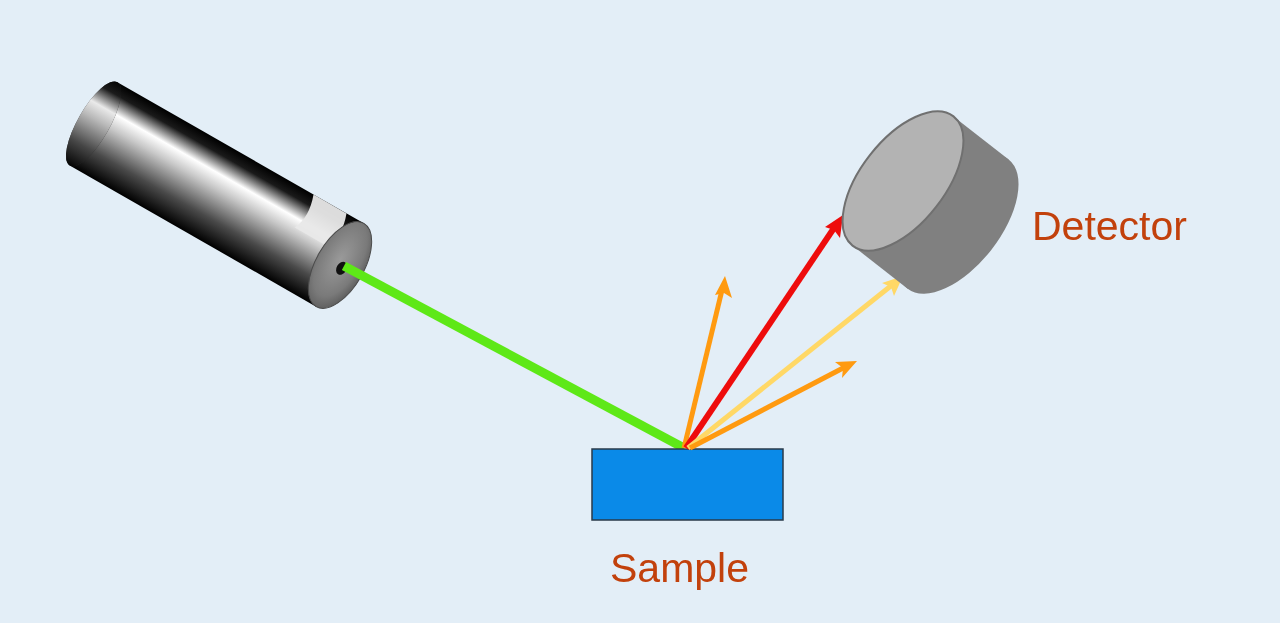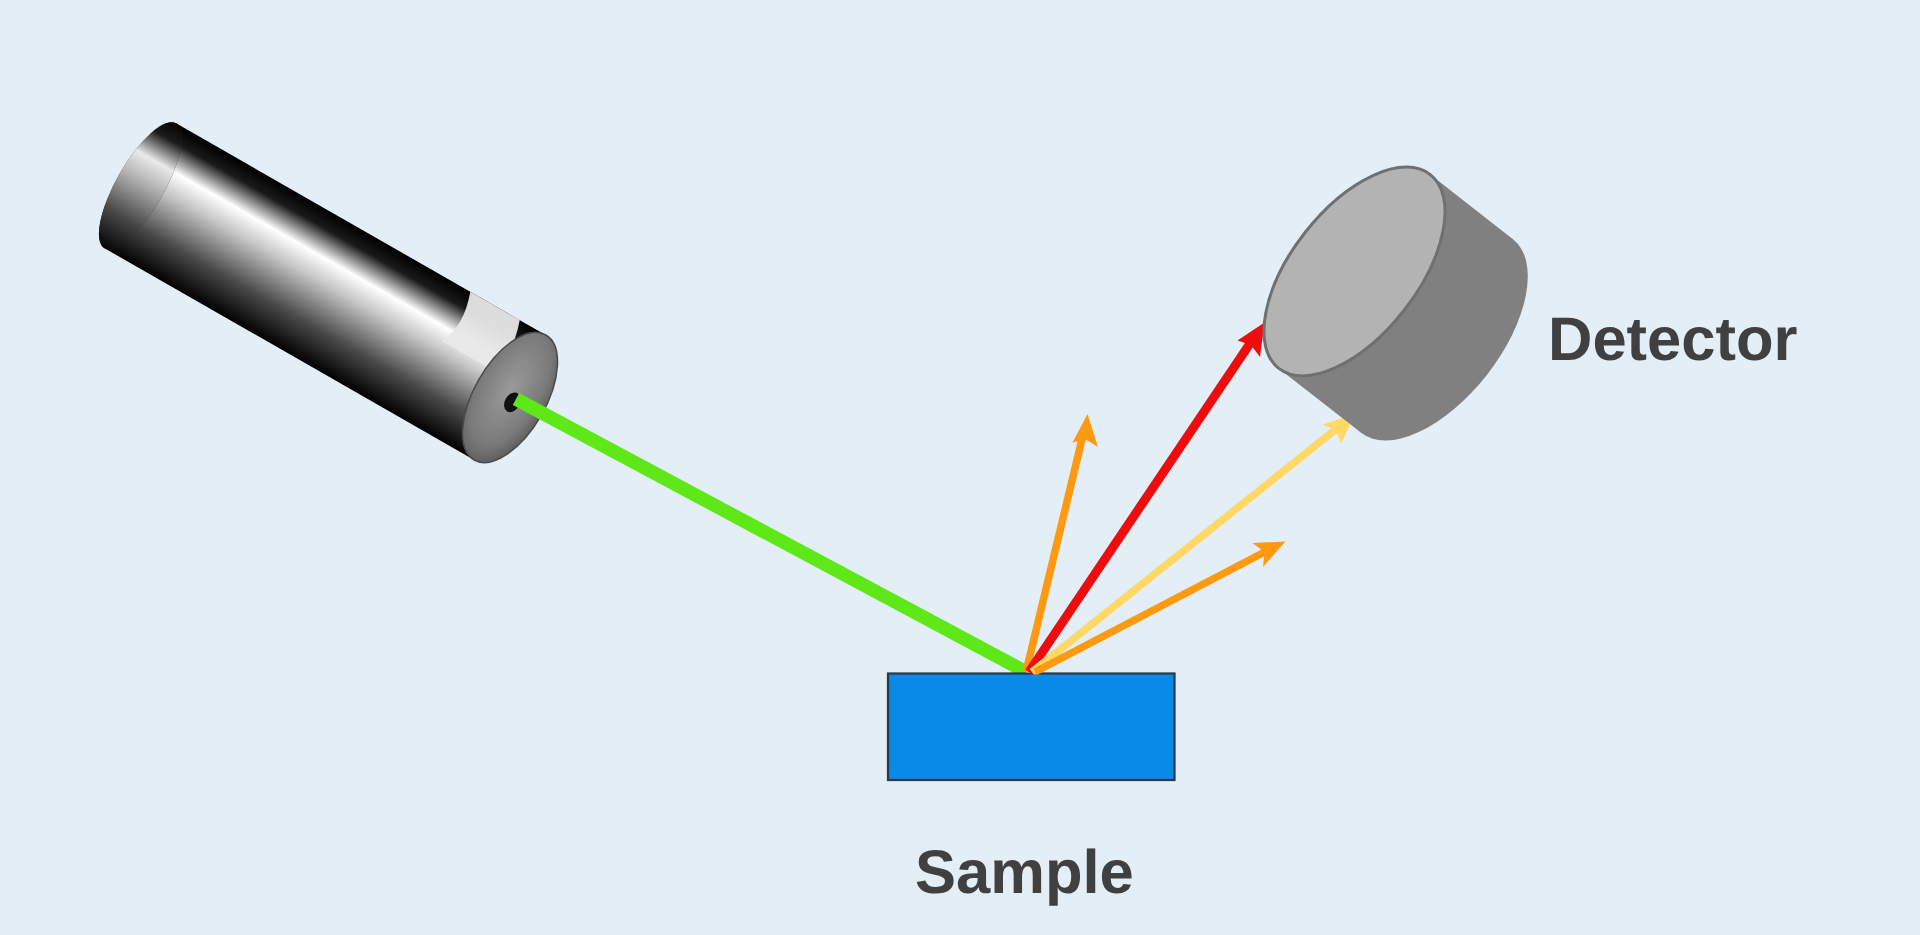--- a/index.html
+++ b/index.html
@@ -6,27 +6,27 @@
     body {
       width: 1280px; height: 623px; overflow: hidden;
       background: #e3eef7;
       font-family: "Liberation Sans", "DejaVu Sans", sans-serif;
       position: relative;
     }
     svg.scene { position: absolute; left: 0; top: 0; }
     .label {
       position: absolute;
       font-family: "Liberation Sans", "DejaVu Sans", sans-serif;
-      font-weight: bold;
-      color: #404040;
+      font-weight: normal;
+      color: #c2410c;
       letter-spacing: 0px;
       white-space: nowrap;
     }
     .label-detector { left: 1032px; top: 203px; font-size: 41px; }
-    .label-sample { left: 610px; top: 558px; font-size: 41px; }
+    .label-sample { left: 610px; top: 545px; font-size: 41px; }
   </style>
 </head>
 <body>
 
 <svg class="scene" width="1280" height="623" viewBox="0 0 1280 623">
   <defs>
     <linearGradient id="laserBody" gradientUnits="userSpaceOnUse" x1="0" y1="-48" x2="0" y2="48">
       <stop offset="0" stop-color="#000000"></stop>
       <stop offset="0.12" stop-color="#1a1a1a"></stop>
       <stop offset="0.30" stop-color="#ffffff"></stop>

